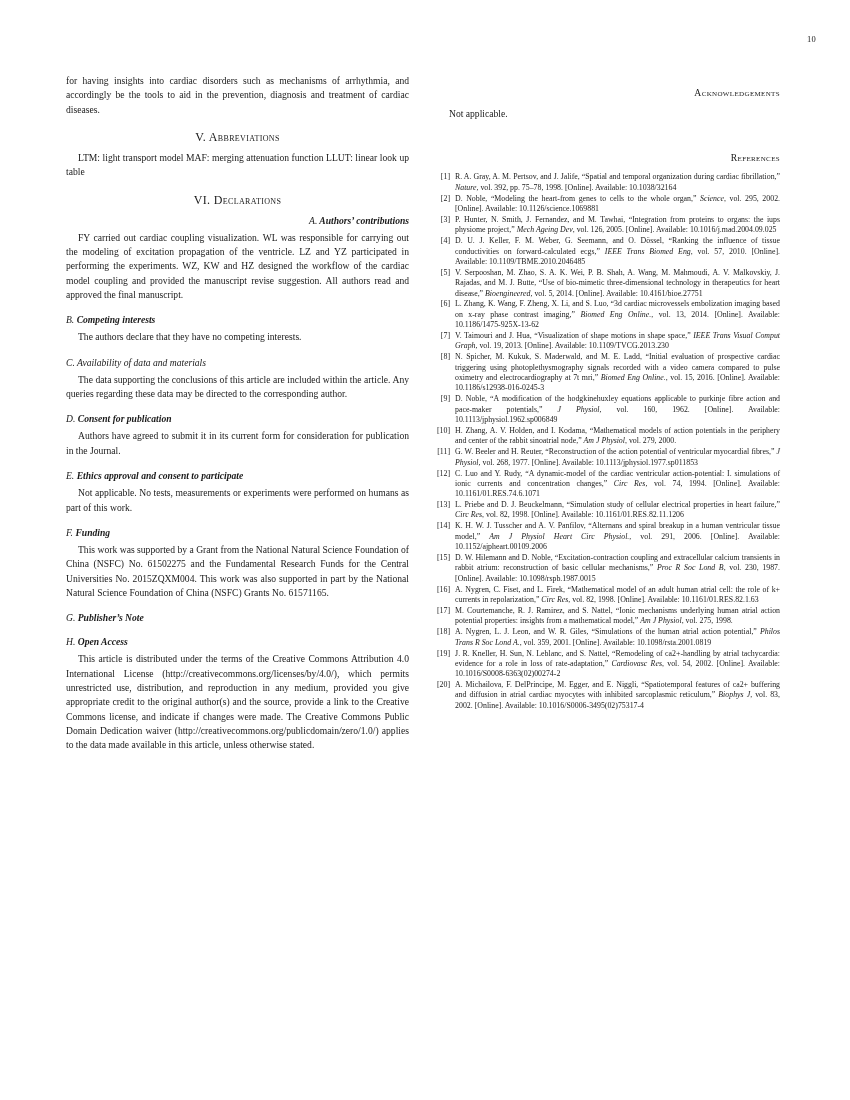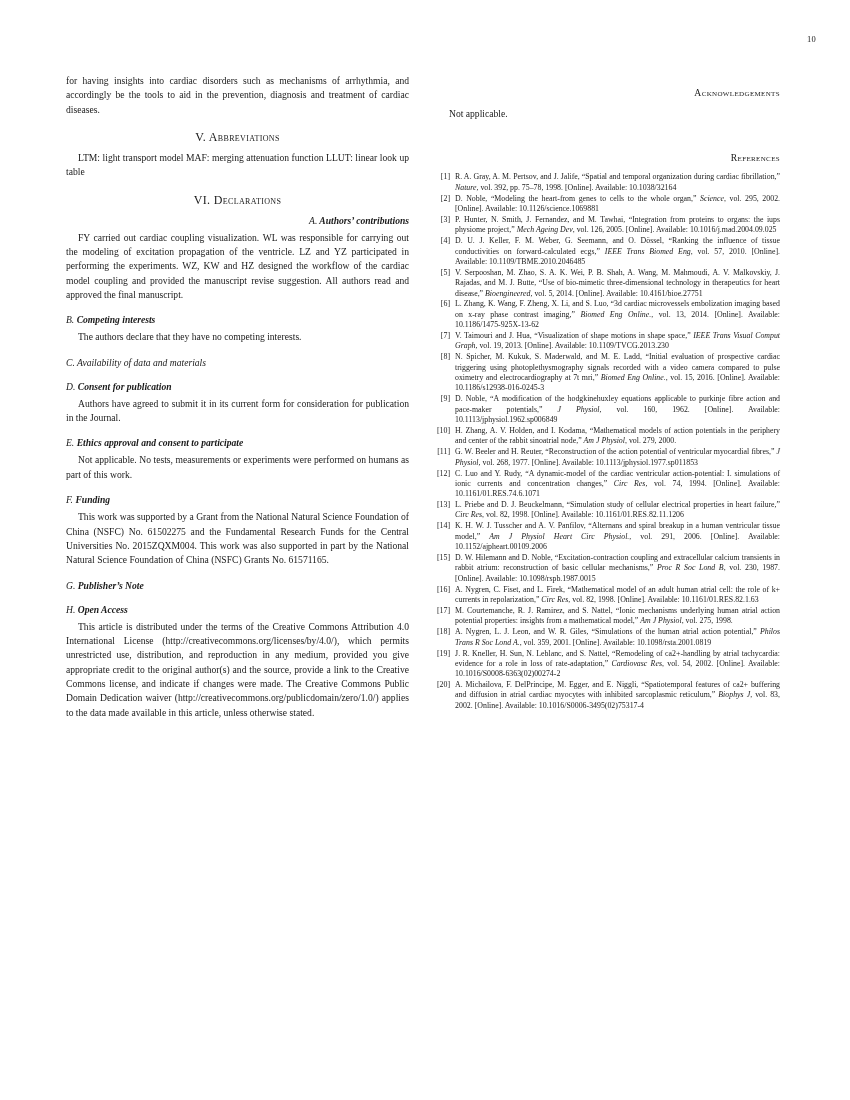--- a/index.html
+++ b/index.html
@@ -161,20 +161,21 @@
       <div class="sub-head">
         <span class="letter">B.</span>
         <span>Competing interests</span>
       </div>
       <p class="body">The authors declare that they have no competing interests.</p>
 
       <div class="sub-head plain">
         <span class="letter">C.</span>
         <span>Availability of data and materials</span>
       </div>
+      <p class="body">The data supporting the conclusions of this article are included within the article. Any queries regarding these data may be directed to the corresponding author.</p>
 
       <div class="sub-head">
         <span class="letter">D.</span>
         <span>Consent for publication</span>
       </div>
       <p class="body">Authors have agreed to submit it in its current form for consideration for publication in the Journal.</p>
 
       <div class="sub-head">
         <span class="letter">E.</span>
         <span>Ethics approval and consent to participate</span>

